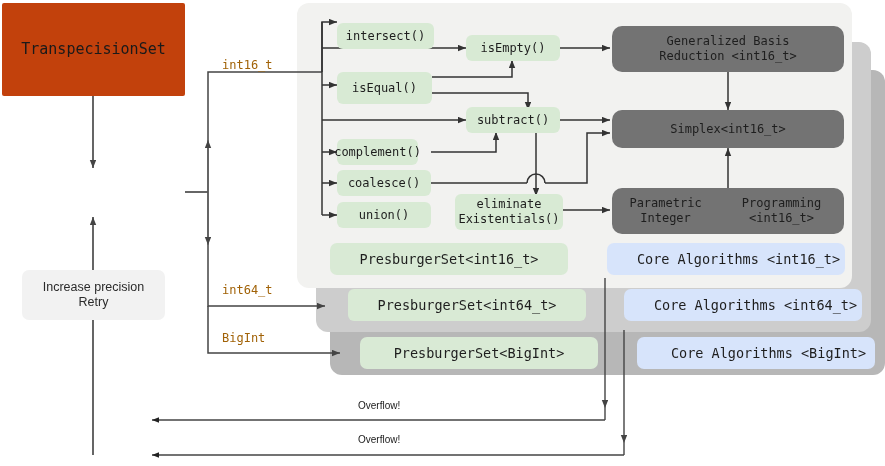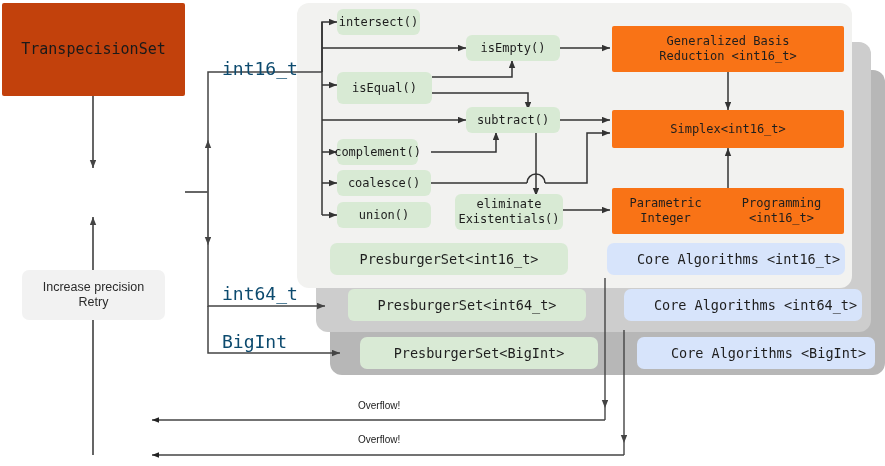--- a/index.html
+++ b/index.html
@@ -14,25 +14,25 @@
   .n-trans{background:#c2410c;border-radius:2px;color:#1a1a1a;font-size:15px;}
   .n-disp{background:#fbe2cd;border-radius:7px;color:#1a1a1a;font-size:14px;}
   .n-retry{background:#f2f2f2;border-radius:7px;color:#2b2b2b;font-size:12.5px;}
 
   .layer{position:absolute;box-sizing:border-box;border-radius:12px;}
   .layer-big{background:#b7b7b7;}
   .layer-64{background:#cdcdcd;}
   .layer-16{background:#f2f2f0;}
 
   .gbox{background:#d8ead4;border-radius:6px;color:#1e1e1e;font-size:12px;}
-  .bbox{background:#f97316;border-radius:2px;color:#1e1e1e;font-size:12px;}
+  .bbox{background:#737373;border-radius:10px;color:#1e1e1e;font-size:12px;}
   .gbox-wide{background:#d9ead5;border-radius:7px;color:#1e1e1e;font-size:13.5px;}
   .bbox-wide{background:#d7e4fb;border-radius:7px;color:#1e1e1e;font-size:13.5px;padding-left:25px;}
 
-  .elabel{position:absolute;color:#0c4a6e;font-size:18px;white-space:nowrap;}
+  .elabel{position:absolute;color:#a16207;font-size:12px;white-space:nowrap;}
   .elabel-sans{position:absolute;color:#1a1a1a;font-size:10px;white-space:nowrap;
                font-family:"Liberation Sans", sans-serif;}
   svg{position:absolute;left:0;top:0;overflow:visible;}
 </style>
 </head>
 <body>
 
 <div id="stage">
 
   <div class="layer layer-big" style="left:330px;top:70px;width:555px;height:305px;"></div>
@@ -131,21 +131,21 @@
     <span>Increase precision</span>
     <span>Retry</span>
   </div>
 
   <div class="elabel mono" style="left:222px;top:58px;">int16_t</div>
   <div class="elabel mono" style="left:222px;top:283px;">int64_t</div>
   <div class="elabel mono" style="left:222px;top:331px;">BigInt</div>
   <div class="elabel-sans" style="left:358px;top:400px;">Overflow!</div>
   <div class="elabel-sans" style="left:358px;top:434px;">Overflow!</div>
 
-  <div class="node mono gbox" style="left:337px;top:9px;width:83px;height:26px;">
+  <div class="node mono gbox" style="left:337px;top:23px;width:97px;height:26px;">
     <span>intersect()</span>
   </div>
   <div class="node mono gbox" style="left:466px;top:35px;width:94px;height:26px;">
     <span>isEmpty()</span>
   </div>
   <div class="node mono gbox" style="left:337px;top:72px;width:95px;height:32px;">
     <span>isEqual()</span>
   </div>
   <div class="node mono gbox" style="left:466px;top:107px;width:94px;height:26px;">
     <span>subtract()</span>

